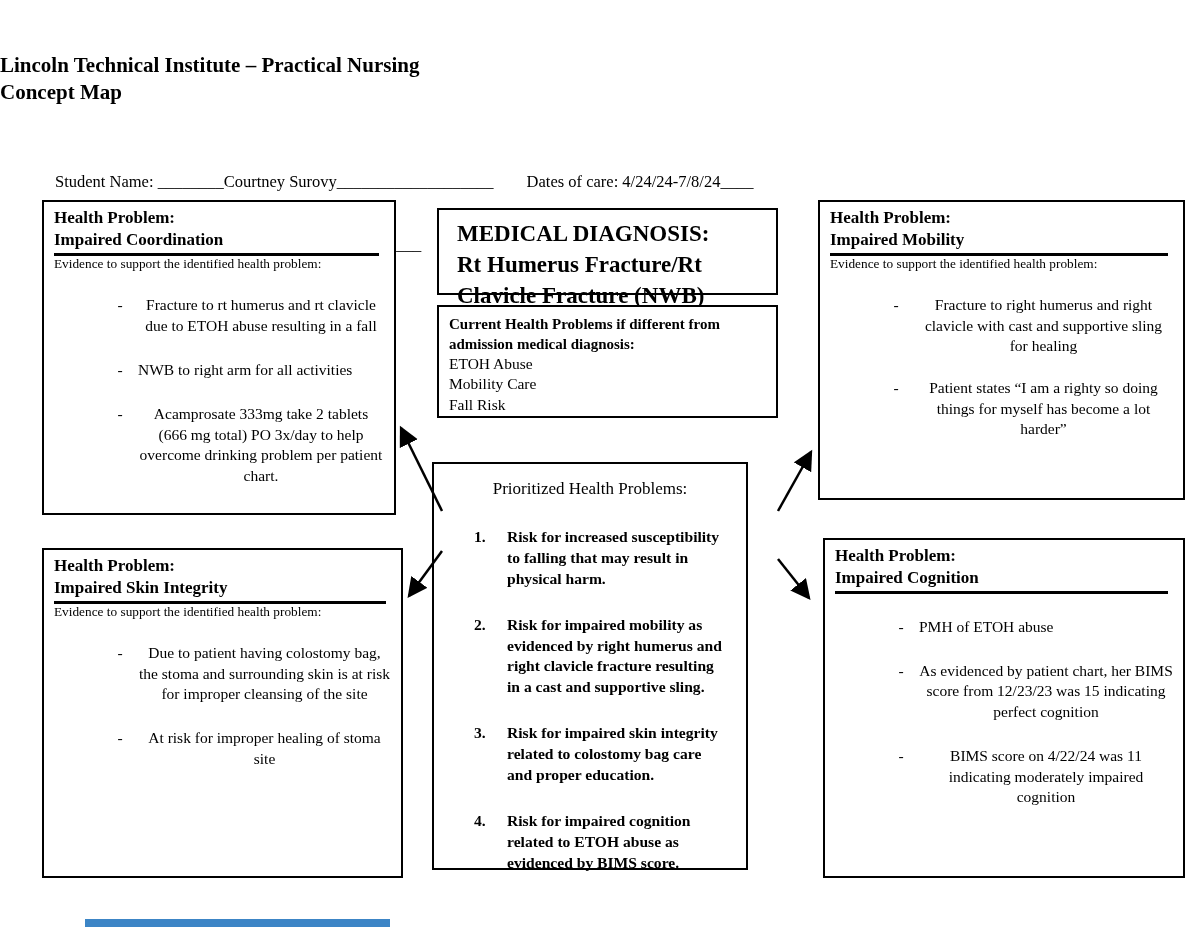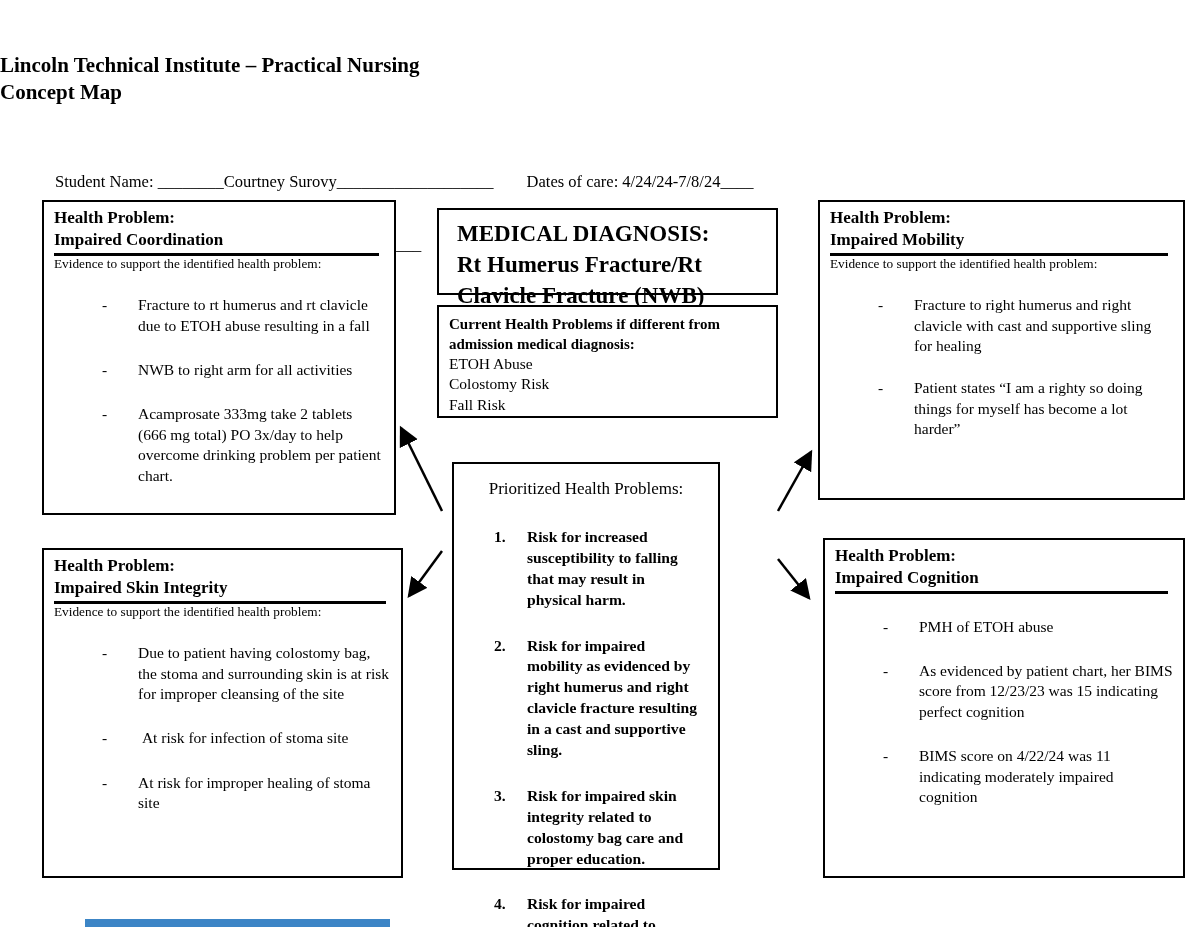--- a/index.html
+++ b/index.html
@@ -15,21 +15,21 @@
     position:absolute;left:55px;top:128px;font-size:16.5px;line-height:1.29;
     white-space:pre-wrap;
   }
   .box{
     position:absolute;border:2px solid #000;background:#fff;box-sizing:border-box;
     padding:5px 10px 0 10px;
   }
   .hp-head{font-weight:bold;font-size:17px;line-height:1.28;}
   .hp-rule{border-bottom:3px solid #000;padding-bottom:2px;margin-right:5px;}
   .evidence{font-size:13.3px;line-height:1.25;margin-top:0;}
-  .bullets{margin-top:23px;}
+  .bullets{margin-top:23px;text-align:center;}
   .bullet{display:flex;padding-left:48px;font-size:15.5px;line-height:1.32;margin-bottom:24px;}
   .bullet::before{content:"-";width:36px;flex:none;}
   .b-text{white-space:pre-wrap;}
   .md-label,.md-value{font-weight:bold;font-size:23px;line-height:1.35;margin-left:8px;}
   .chp-label{font-weight:bold;font-size:15px;line-height:1.3;}
   .chp-item{font-size:15.5px;line-height:1.32;}
   .pr-title{font-size:17px;text-align:center;margin-top:10px;margin-bottom:28px;}
   ol.pr-list{list-style:none;counter-reset:n;margin:0;padding:0 6px 0 30px;}
   ol.pr-list li{display:flex;font-weight:bold;font-size:15.6px;line-height:1.34;margin-bottom:25px;counter-increment:n;}
   ol.pr-list li::before{content:counter(n) ".";width:33px;flex:none;}
@@ -71,25 +71,25 @@
 </div>
 
 <div class="box" style="left:437px;top:208px;width:341px;height:87px;padding-top:8px;">
   <div class="md-label">MEDICAL DIAGNOSIS:</div>
   <div class="md-value">Rt Humerus Fracture/Rt Clavicle Fracture (NWB)</div>
 </div>
 
 <div class="box" style="left:437px;top:305px;width:341px;height:113px;padding-top:8px;">
   <div class="chp-label">Current Health Problems if different from admission medical diagnosis:</div>
   <div class="chp-item">ETOH Abuse</div>
-  <div class="chp-item">Colostomy Risk</div>
+  <div class="chp-item">Mobility Care</div>
   <div class="chp-item">Fall Risk</div>
 </div>
 
-<div class="box" style="left:452px;top:462px;width:268px;height:408px;">
+<div class="box" style="left:432px;top:462px;width:316px;height:408px;">
   <div class="pr-title">Prioritized Health Problems:</div>
   <ol class="pr-list">
     <li>
         <span>Risk for increased susceptibility to falling that may result in physical harm.</span>
       </li>
     <li>
         <span>Risk for impaired mobility as evidenced by right humerus and right clavicle fracture resulting in a cast and supportive sling.</span>
       </li>
     <li>
         <span>Risk for impaired skin integrity related to colostomy bag care and proper education.</span>
@@ -120,23 +120,20 @@
   <div class="hp-rule">
     <div class="hp-head">Health Problem:</div>
     <div class="hp-head">Impaired Skin Integrity</div>
   </div>
   <div class="evidence">Evidence to support the identified health problem:</div>
   <div class="bullets">
     <div class="bullet">
         <span class="b-text">Due to patient having colostomy bag, the stoma and surrounding skin is at risk for improper cleansing of the site</span>
       </div>
     <div class="bullet">
-        <span class="b-text"> At risk for infection of stoma site</span>
-      </div>
-    <div class="bullet">
         <span class="b-text">At risk for improper healing of stoma site</span>
       </div>
   </div>
 </div>
 
 <div class="box" style="left:823px;top:538px;width:362px;height:340px;">
   <div class="hp-rule">
     <div class="hp-head">Health Problem:</div>
     <div class="hp-head">Impaired Cognition</div>
   </div>

